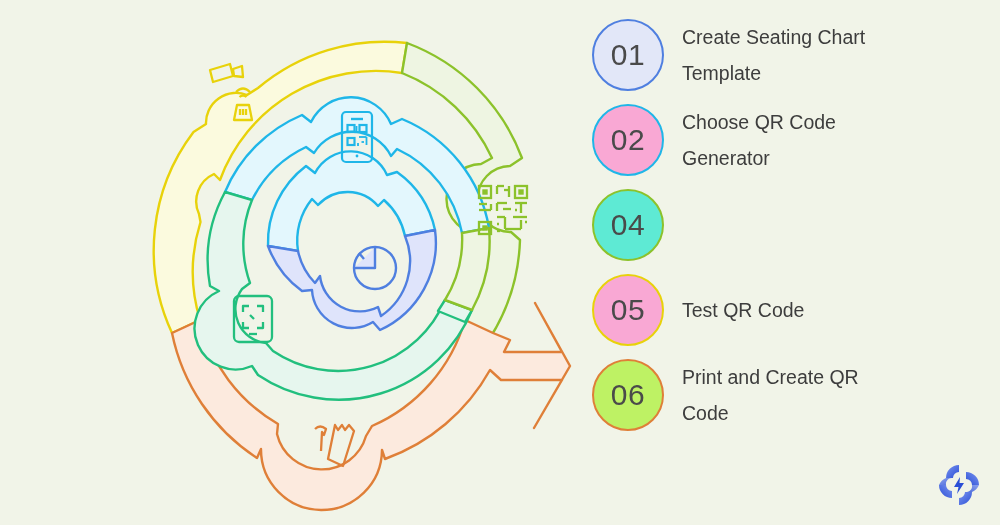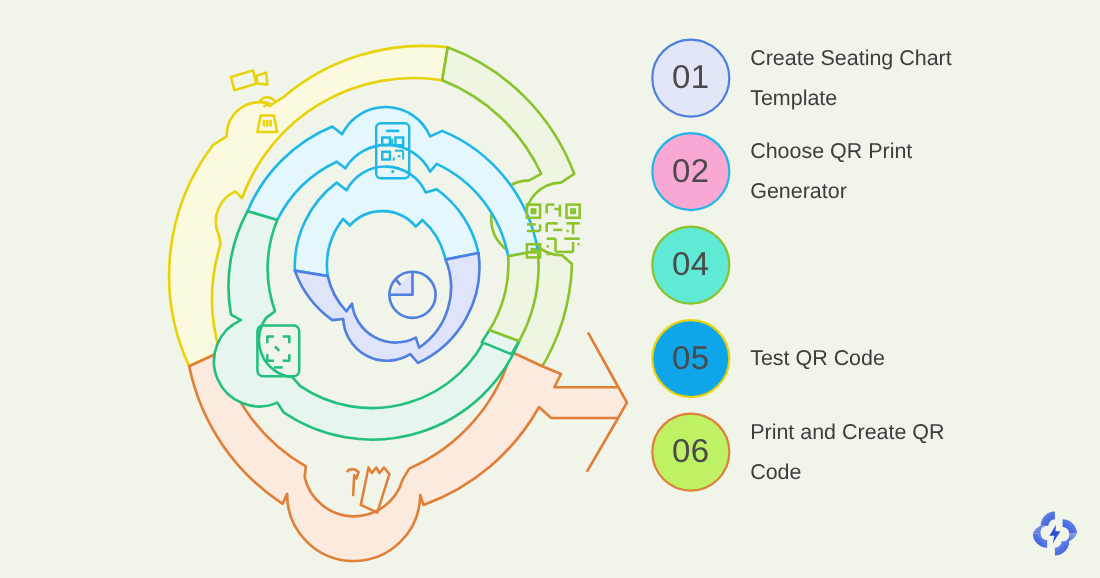--- a/index.html
+++ b/index.html
@@ -18,21 +18,21 @@
   #diagram {
     position: absolute;
     left: 110px; top: 0px;
     width: 470px; height: 525px;
   }
   #diagram svg { display: block; width: 470px; height: 525px; }
 
   
   #legend {
     position: absolute;
-    left: 592px; top: 28px;
+    left: 592px; top: 12px;
     width: 400px;
   }
   .legend-row {
     display: flex;
     align-items: center;
     height: 85px;
   }
   .step-circle {
     flex: 0 0 auto;
     width: 72px; height: 72px;
@@ -295,32 +295,32 @@
       <div class="step-circle" style="border-color:#4f7fe0;background:#e2e7f8;">
         <span>01</span>
       </div>
       <div class="step-label">Create Seating Chart Template</div>
     </div>
 
     <div class="legend-row">
       <div class="step-circle" style="border-color:#1fb6e8;background:#f9a8d4;text-align:center;">
         <span>02</span>
       </div>
-      <div class="step-label">Choose QR Print Generator</div>
+      <div class="step-label">Choose QR Code Generator</div>
     </div>
 
 
     <div class="legend-row">
       <div class="step-circle" style="border-color:#8cc22b;background:#5eead4;">
         <span>04</span>
       </div>
     </div>
 
     <div class="legend-row">
-      <div class="step-circle" style="border-color:#e8d20a;background:#0ea5e9;">
+      <div class="step-circle" style="border-color:#e8d20a;background:#f9a8d4;">
         <span>05</span>
       </div>
       <div class="step-label">Test QR Code</div>
     </div>
 
     <div class="legend-row">
       <div class="step-circle" style="border-color:#df7f38;background:#bef264;">
         <span>06</span>
       </div>
       <div class="step-label">Print and Create QR Code</div>

